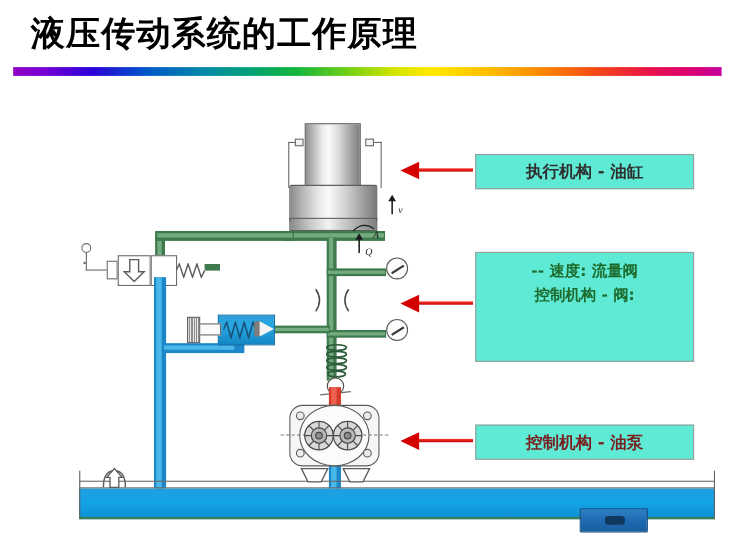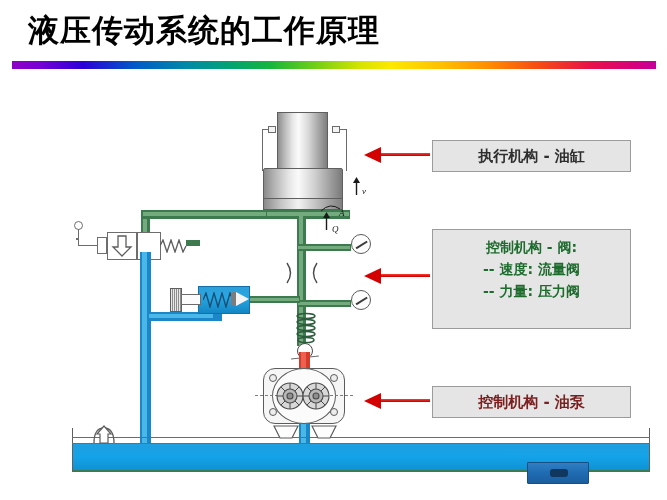--- a/index.html
+++ b/index.html
@@ -55,21 +55,21 @@
         #ff8c00 74%,
         #f54a14 82%,
         #e8104a 90%,
         #d6007e 97%,
         #c2009b 100%);
   }
 
   
   .callout {
     position: absolute;
-    background: #e5e5e5;
+    background: #5eead4;
     border: 1px solid #9b9b9b;
     text-align: center;
     font-family: "DejaVu Sans", "Liberation Sans", sans-serif;
     font-weight: bold;
     box-sizing: border-box;
   }
   .callout-actuator {
     left: 432px; top: 140px;
     width: 199px; height: 32px;
     line-height: 30px;
@@ -610,23 +610,22 @@
     <div class="shaft"></div>
     <div class="head"></div>
   </div>
   <div class="callout callout-actuator">执行机构 - 油缸</div>
 
   <div class="red-arrow arrow-control">
     <div class="shaft"></div>
     <div class="head"></div>
   </div>
   <div class="callout callout-control">
+    <span class="line indent">-- 速度: 流量阀</span>
     <span class="line">控制机构 - 阀:</span>
-    <span class="line indent">-- 速度: 流量阀</span>
-    <span class="line indent">-- 力量: 压力阀</span>
   </div>
 
   <div class="red-arrow arrow-power">
     <div class="shaft"></div>
     <div class="head"></div>
   </div>
   <div class="callout callout-power">控制机构 - 油泵</div>
 
   <div class="nav-widget">
     <div class="pill"></div>

